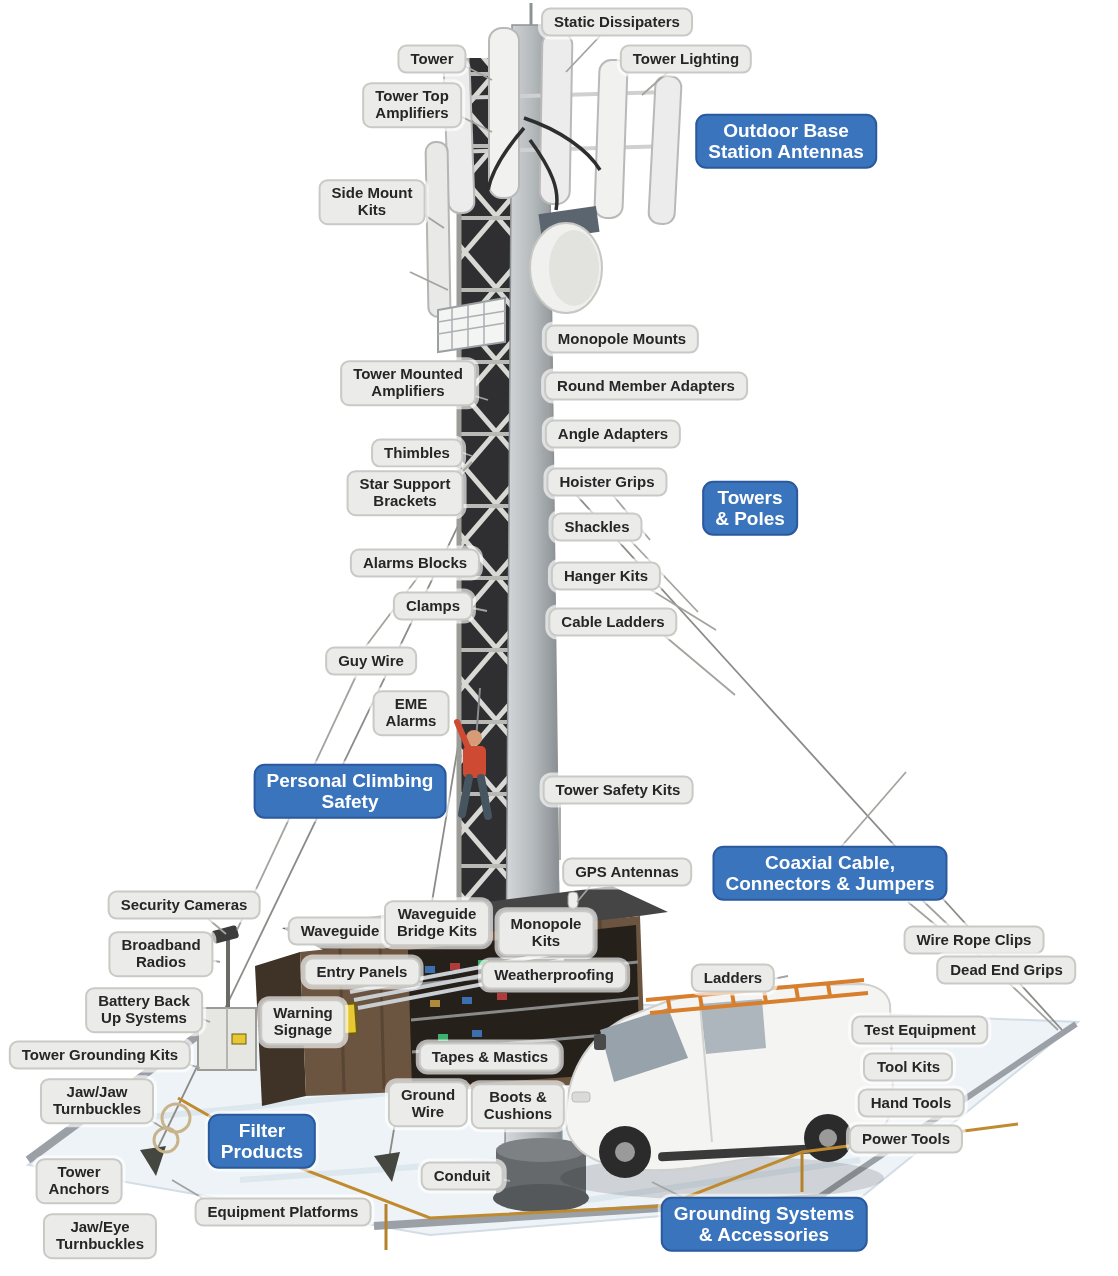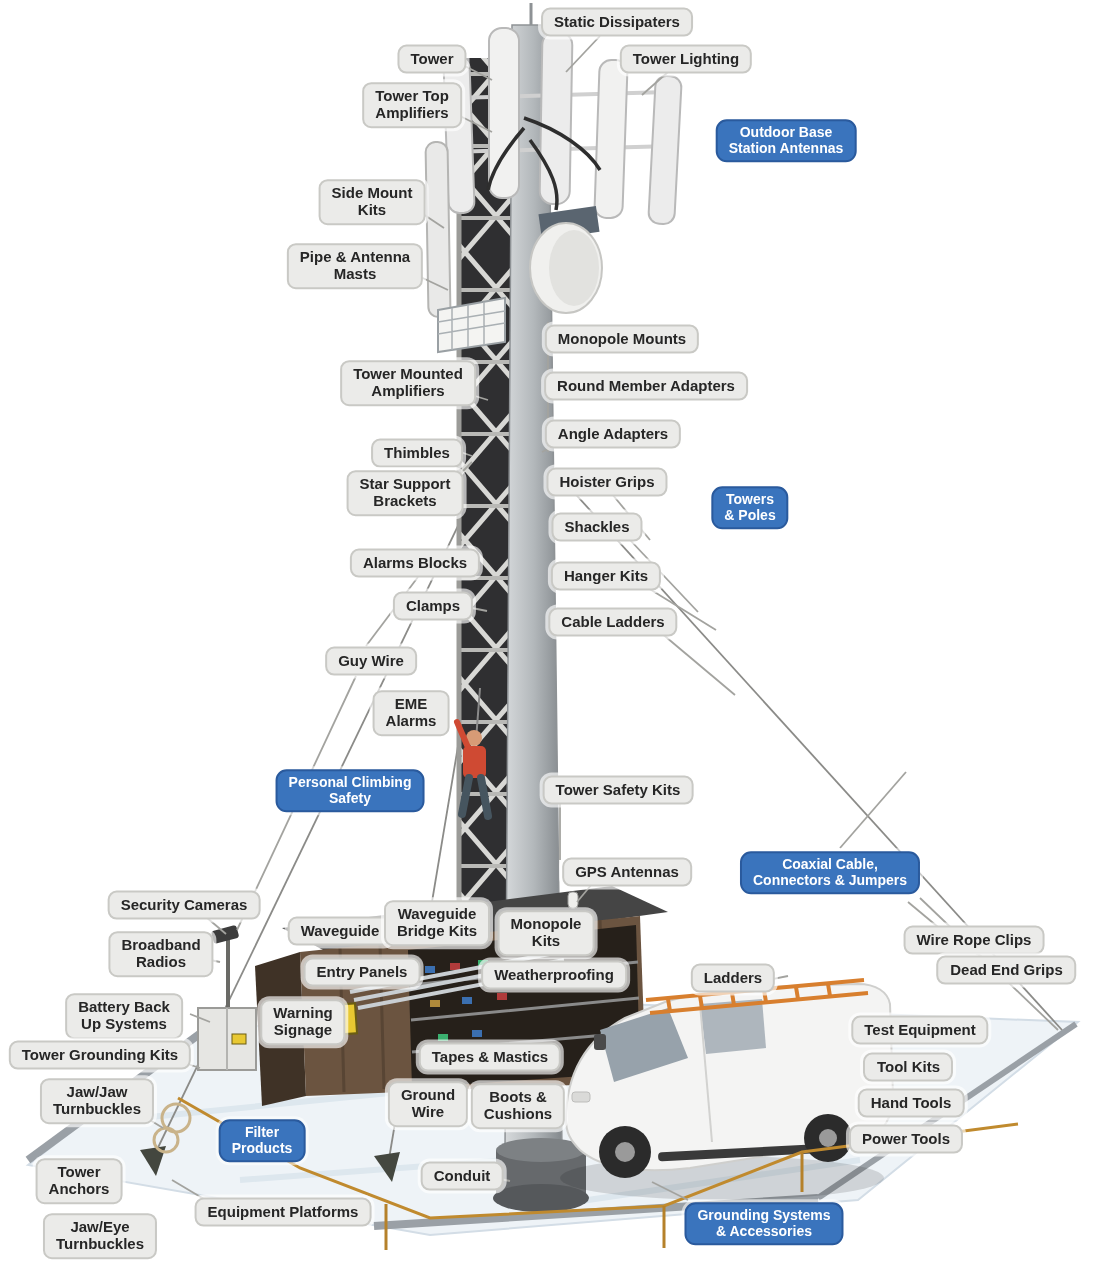--- a/index.html
+++ b/index.html
@@ -17,21 +17,21 @@
   }
   .label.item {
     background:var(--item-bg,#ebebe9); color:var(--item-text,#262626);
     border:2px solid var(--item-border,#c9c9c5);
     font-size:15px;
     box-shadow:0 0 0 3px rgba(255,255,255,.65);
   }
   .label.category {
     background:var(--cat-bg,#3a74bd); color:var(--cat-text,#ffffff);
     border:2px solid var(--cat-border,#2a5a9d);
-    font-size:14px; border-radius:11px;
+    font-size:19px; border-radius:11px;
     box-shadow:0 0 0 3px rgba(255,255,255,.55);
   }
 </style>
 </head>
 <body>
 
 <div id="stage">
 
   <svg id="scene" width="1118" height="1276" viewBox="0 0 1118 1276">
     <defs>
@@ -218,22 +218,20 @@
     </svg>
 
   <div id="labels-layer">
       <div class="label item" style="left: 617px; top: 22px;">Static Dissipaters</div>
       <div class="label item" style="left: 432px; top: 59px;">Tower</div>
       <div class="label item" style="left: 686px; top: 59px;">Tower Lighting</div>
       <div class="label item" style="left: 412px; top: 105px;">Tower Top
 Amplifiers</div>
       <div class="label item" style="left: 372px; top: 202px;">Side Mount
 Kits</div>
-      <div class="label item" style="left: 355px; top: 266px;">Pipe &amp; Antenna
-Masts</div>
       <div class="label item" style="left: 622px; top: 339px;">Monopole Mounts</div>
       <div class="label item" style="left: 646px; top: 386px;">Round Member Adapters</div>
       <div class="label item" style="left: 613px; top: 434px;">Angle Adapters</div>
       <div class="label item" style="left: 408px; top: 383px;">Tower Mounted
 Amplifiers</div>
       <div class="label item" style="left: 417px; top: 453px;">Thimbles</div>
       <div class="label item" style="left: 405px; top: 493px;">Star Support
 Brackets</div>
       <div class="label item" style="left: 607px; top: 482px;">Hoister Grips</div>
       <div class="label item" style="left: 597px; top: 527px;">Shackles</div>
@@ -242,21 +240,21 @@
       <div class="label item" style="left: 433px; top: 606px;">Clamps</div>
       <div class="label item" style="left: 613px; top: 622px;">Cable Ladders</div>
       <div class="label item" style="left: 371px; top: 661px;">Guy Wire</div>
       <div class="label item" style="left: 411px; top: 713px;">EME
 Alarms</div>
       <div class="label item" style="left: 618px; top: 790px;">Tower Safety Kits</div>
       <div class="label item" style="left: 627px; top: 872px;">GPS Antennas</div>
       <div class="label item" style="left: 184px; top: 905px;">Security Cameras</div>
       <div class="label item" style="left: 161px; top: 954px;">Broadband
 Radios</div>
-      <div class="label item" style="left: 124px; top: 1010px; margin-top: 6px;">Battery Back
+      <div class="label item" style="left: 144px; top: 1010px;">Battery Back
 Up Systems</div>
       <div class="label item" style="left: 340px; top: 931px;">Waveguide</div>
       <div class="label item" style="left: 437px; top: 923px;">Waveguide
 Bridge Kits</div>
       <div class="label item" style="left: 546px; top: 933px;">Monopole
 Kits</div>
       <div class="label item" style="left: 362px; top: 972px;">Entry Panels</div>
       <div class="label item" style="left: 554px; top: 975px;">Weatherproofing</div>
       <div class="label item" style="left: 974px; top: 940px;">Wire Rope Clips</div>
       <div class="label item" style="left: 1006px; top: 970px; padding-left: 12px;">Dead End Grips</div>

